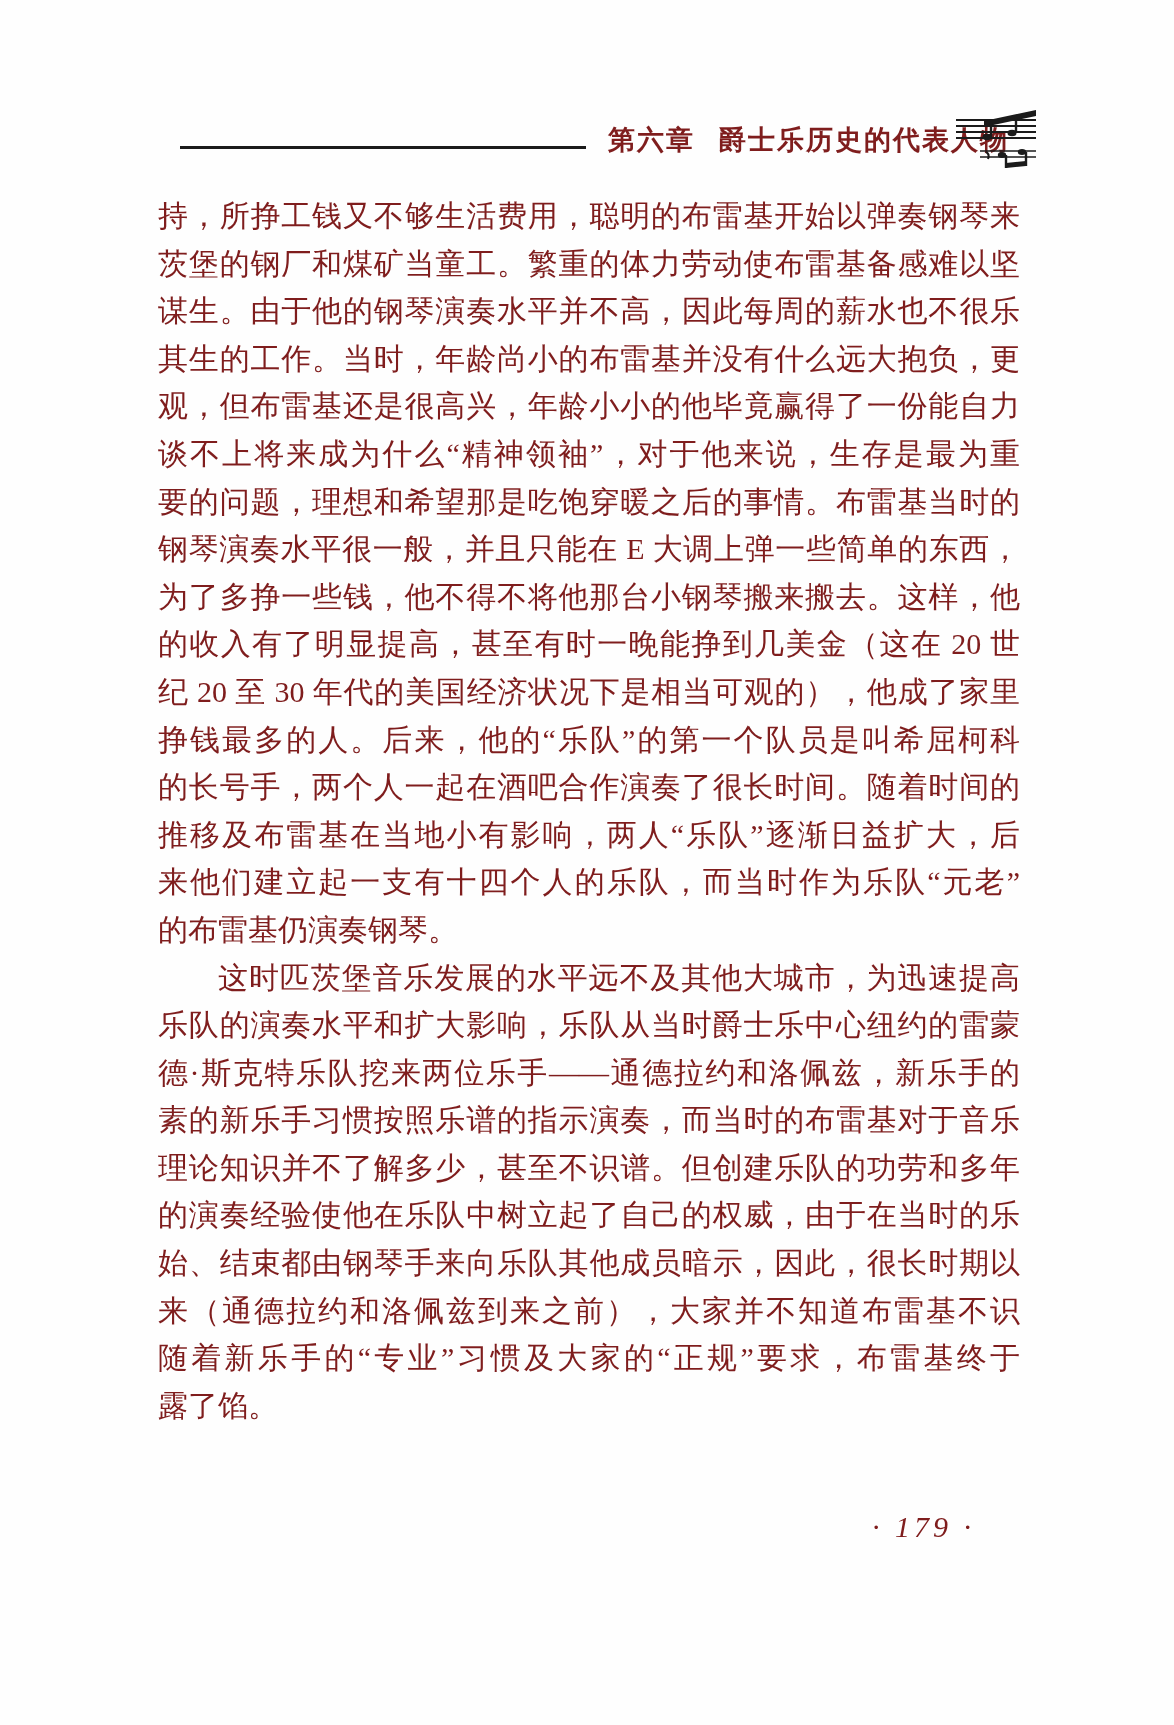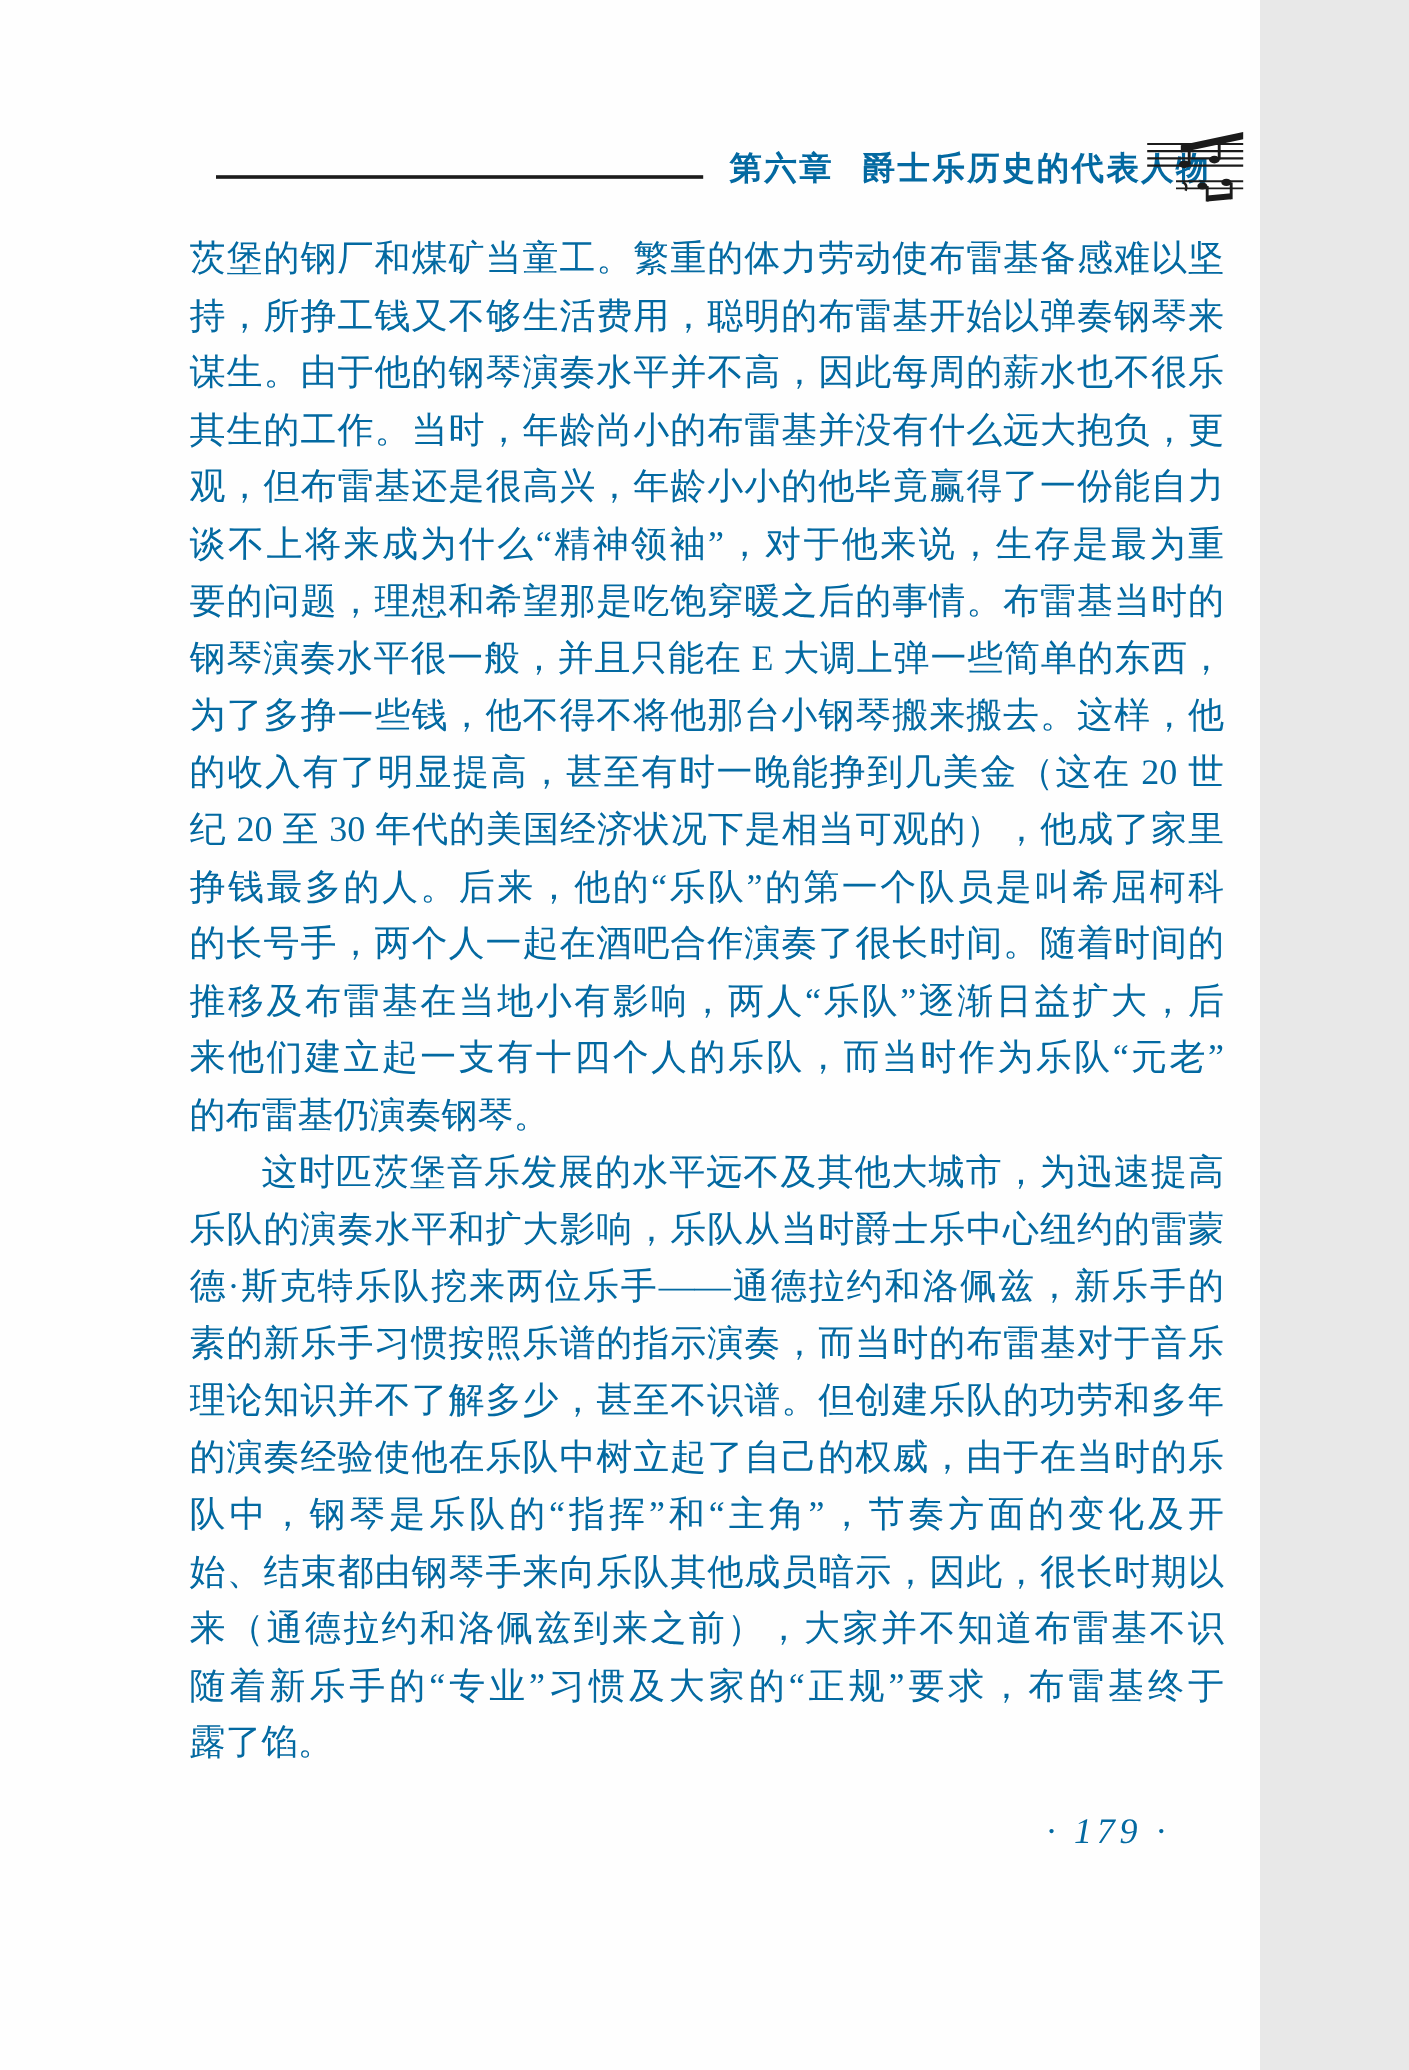--- a/index.html
+++ b/index.html
@@ -1,23 +1,23 @@
 <!DOCTYPE html>
 <html><head>
 <meta charset="utf-8">
 <style>
   html, body { margin: 0; padding: 0; background: #e8e8e8; }
   .page {
     position: relative;
-    width: 1050px;
+    width: 1174px;
     height: 1725px;
     background: #fefefe;
     overflow: hidden;
     font-family: "Liberation Serif", "DejaVu Serif", serif;
-    color: #0369a1;
+    color: #7f1d1d;
   }
   .header-rule {
     position: absolute;
     left: 180px; top: 146px;
     width: 406px; height: 3px;
     background: #1b1b1b;
   }
   .header-title {
     position: absolute;
     left: 608px; top: 122px;
@@ -91,43 +91,42 @@
     </g>
     <path d="M32 44 q4 2 2 7" stroke="#1b1b1b" stroke-width="2" fill="none"></path>
     <ellipse cx="48" cy="47" rx="4.2" ry="3" fill="#1b1b1b"></ellipse>
     <line x1="52" y1="47" x2="52" y2="60" stroke="#1b1b1b" stroke-width="2.4"></line>
     <ellipse cx="68" cy="44" rx="4.2" ry="3" fill="#1b1b1b"></ellipse>
     <line x1="72" y1="44" x2="72" y2="58" stroke="#1b1b1b" stroke-width="2.4"></line>
     <polygon points="52,60 72,58 72,53 52,55" fill="#1b1b1b"></polygon>
   </svg>
 
   <div class="body-text">
+      <div class="text-line">持，所挣工钱又不够生活费用，聪明的布雷基开始以弹奏钢琴来</div>
       <div class="text-line">茨堡的钢厂和煤矿当童工。繁重的体力劳动使布雷基备感难以坚</div>
-      <div class="text-line">持，所挣工钱又不够生活费用，聪明的布雷基开始以弹奏钢琴来</div>
       <div class="text-line">谋生。由于他的钢琴演奏水平并不高，因此每周的薪水也不很乐</div>
       <div class="text-line">其生的工作。当时，年龄尚小的布雷基并没有什么远大抱负，更</div>
       <div class="text-line">观，但布雷基还是很高兴，年龄小小的他毕竟赢得了一份能自力</div>
       <div class="text-line">谈不上将来成为什么“精神领袖”，对于他来说，生存是最为重</div>
       <div class="text-line">要的问题，理想和希望那是吃饱穿暖之后的事情。布雷基当时的</div>
       <div class="text-line">钢琴演奏水平很一般，并且只能在 E 大调上弹一些简单的东西，</div>
       <div class="text-line">为了多挣一些钱，他不得不将他那台小钢琴搬来搬去。这样，他</div>
       <div class="text-line">的收入有了明显提高，甚至有时一晚能挣到几美金（这在 20 世</div>
       <div class="text-line">纪 20 至 30 年代的美国经济状况下是相当可观的），他成了家里</div>
       <div class="text-line">挣钱最多的人。后来，他的“乐队”的第一个队员是叫希屈柯科</div>
       <div class="text-line">的长号手，两个人一起在酒吧合作演奏了很长时间。随着时间的</div>
       <div class="text-line">推移及布雷基在当地小有影响，两人“乐队”逐渐日益扩大，后</div>
       <div class="text-line">来他们建立起一支有十四个人的乐队，而当时作为乐队“元老”</div>
       <div class="text-line para-end">的布雷基仍演奏钢琴。</div>
       <div class="text-line indent">这时匹茨堡音乐发展的水平远不及其他大城市，为迅速提高</div>
       <div class="text-line">乐队的演奏水平和扩大影响，乐队从当时爵士乐中心纽约的雷蒙</div>
       <div class="text-line">德·斯克特乐队挖来两位乐手——通德拉约和洛佩兹，新乐手的</div>
       <div class="text-line">素的新乐手习惯按照乐谱的指示演奏，而当时的布雷基对于音乐</div>
       <div class="text-line">理论知识并不了解多少，甚至不识谱。但创建乐队的功劳和多年</div>
       <div class="text-line">的演奏经验使他在乐队中树立起了自己的权威，由于在当时的乐</div>
-      <div class="text-line">队中，钢琴是乐队的“指挥”和“主角”，节奏方面的变化及开</div>
       <div class="text-line">始、结束都由钢琴手来向乐队其他成员暗示，因此，很长时期以</div>
       <div class="text-line">来（通德拉约和洛佩兹到来之前），大家并不知道布雷基不识谱。</div>
       <div class="text-line">随着新乐手的“专业”习惯及大家的“正规”要求，布雷基终于</div>
       <div class="text-line para-end">露了馅。</div>
     </div>
 
   <div class="page-number">· 179 ·</div>
 
 </div>
 

